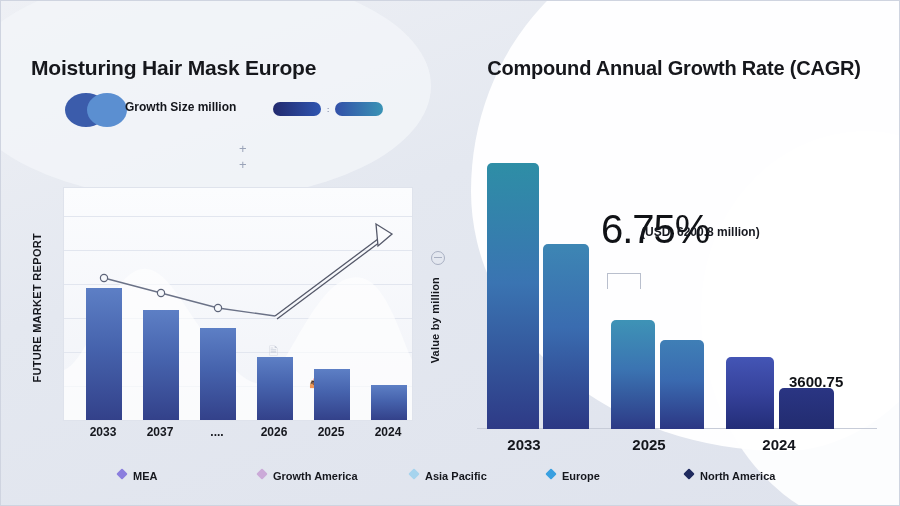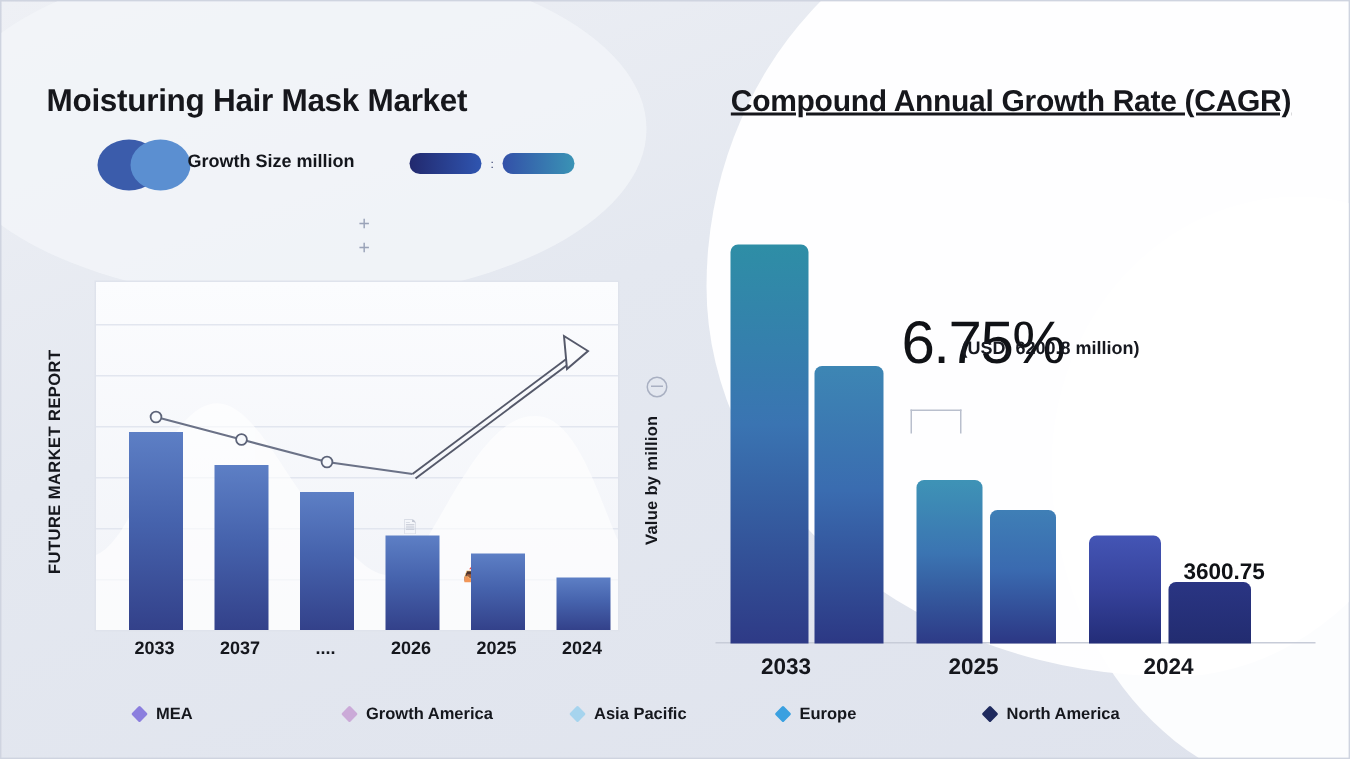--- a/index.html
+++ b/index.html
@@ -141,21 +141,20 @@
   .small-ico {
     position: absolute; color: #c3c8d4; font-size: 11px;
   }
 
   
   .title-right {
     position: absolute; left: 463px; top: 56px; width: 420px;
     text-align: center;
     font-size: 20px; font-weight: 700; color: #16171c;
     letter-spacing: -.2px;
-    text-decoration: underline;
   }
   .subtitle-right {
     position: absolute; left: 463px; top: 88px; width: 420px;
     text-align: center;
     font-size: 11px; font-weight: 700; color: #1a1c22;
   }
   .cagr-value {
     position: absolute; left: 600px; top: 178px;
     font-size: 40px; font-weight: 400; color: #101216;
     letter-spacing: -1px;
@@ -193,38 +192,38 @@
     border-top: 1px solid #b9bfcd;
     border-right: 1px solid #b9bfcd;
   }
 
   
   .legend {
     position: absolute; left: 0; top: 460px; width: 900px; height: 30px;
     display: flex; align-items: center;
   }
   .legend-item {
-    position: absolute; display: flex; align-items: center; gap: 7px;
-    font-size: 11px; font-weight: 700; color: #15171d;
+    position: absolute; display: flex; align-items: flex-start; gap: 7px;
+    font-size: 11px; font-weight: 700; color: #15171d; margin-left: 29px;
   }
   .legend-dot {
     width: 8px; height: 8px;
     transform: rotate(45deg);
     border-radius: 1px;
   }
 </style>
 </head>
 <body>
 
 <div class="canvas">
   <div class="blob-left"></div>
   <div class="blob-right"></div>
   <div class="blob-right2"></div>
 
-  <div class="title-left">Moisturing Hair Mask Market</div>
+  <div class="title-left">Moisturing Hair Mask Europe</div>
 
   <div class="logo-wrap">
     <div class="logo-c1"></div>
     <div class="logo-c2"></div>
   </div>
   <div class="logo-label">Growth Size million</div>
 
   <div class="pill-row">
     <div class="pill pill-a"></div>
     <span class="pill-dot">:</span>

